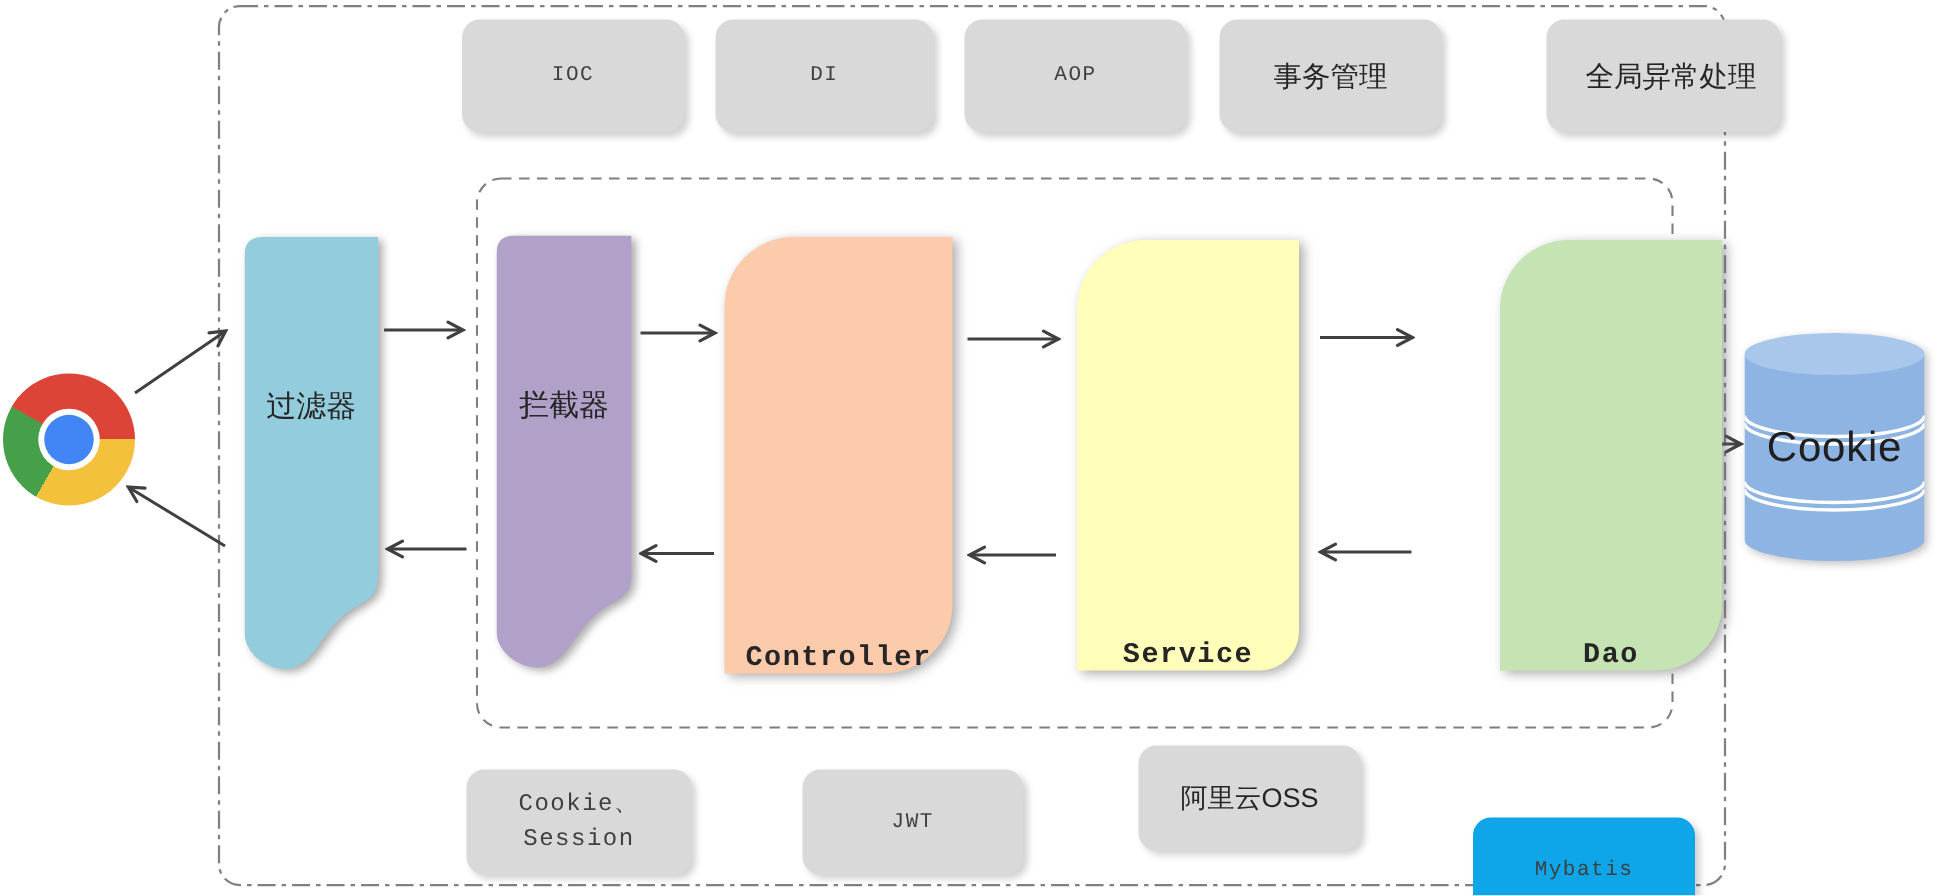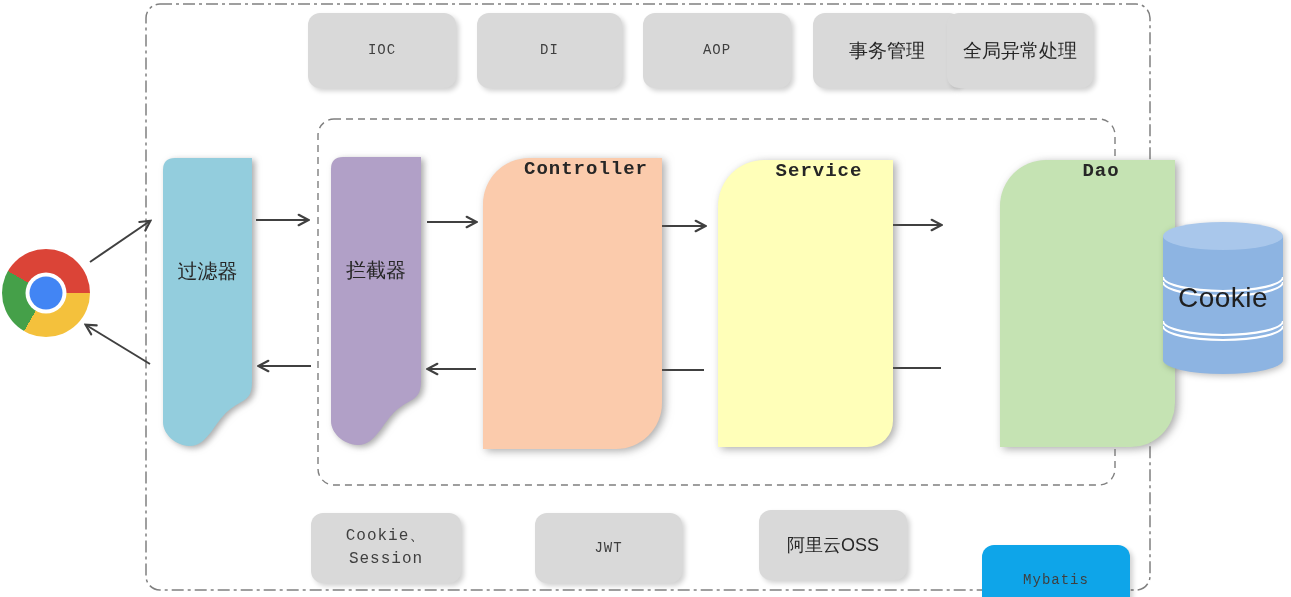--- a/index.html
+++ b/index.html
@@ -21,23 +21,22 @@
   .gbox .cjk{font-size:19px;color:#262626;}
 
   
   .shape{position:absolute;}
   .wave svg{position:absolute;left:0;top:0;width:100%;height:100%;filter:drop-shadow(3px 2px 3px rgba(100,100,100,0.55));}
   .wave-label{
     position:absolute;left:0;top:39%;width:100%;transform:translateY(-50%);
     text-align:center;font-size:20px;color:#262626;
   }
   .dshape{
-    position:absolute;display:flex;align-items:flex-start;justify-content:center;
+    position:absolute;display:flex;align-items:flex-end;justify-content:center;
     filter:drop-shadow(3px 2px 4px rgba(100,100,100,0.55));
-    padding-left:27px;
   }
   .dshape .dlabel{
     font-family:"Liberation Mono","DejaVu Sans Mono",monospace;
     font-weight:bold;font-size:19px;letter-spacing:1px;color:#262626;
   }
 
   
   .chrome{position:absolute;left:2px;top:249px;width:88px;height:88px;}
   .chrome-disc{
     position:absolute;inset:0;border-radius:50%;
@@ -93,21 +92,21 @@
   </div>
   <div class="gbox" style="left: 477px; top: 13px; width: 145px; background: rgb(217, 217, 217);">
     <span class="mono">DI</span>
   </div>
   <div class="gbox" style="left: 643px; top: 13px; width: 148px; background: rgb(217, 217, 217);">
     <span class="mono">AOP</span>
   </div>
   <div class="gbox" style="left: 813px; top: 13px; width: 148px; background: rgb(217, 217, 217);">
     <span class="cjk">事务管理</span>
   </div>
-  <div class="gbox" style="left: 947px; top: 13px; width: 146px; background: rgb(217, 217, 217);">
+  <div class="gbox" style="left: 1031px; top: 13px; width: 146px; background: rgb(217, 217, 217); padding-left: 10px;">
     <span class="cjk">全局异常处理</span>
   </div>
 
   <div class="chrome">
     <div class="chrome-disc"></div>
     <div class="chrome-hub"></div>
     <div class="chrome-pupil"></div>
   </div>
 
   <div class="shape wave" style="left:163px;top:158px;width:89px;height:290px">
@@ -148,20 +147,20 @@
     <div class="db-label">Cookie</div>
   </div>
 
   <div class="gbox bottom" style="left: 311px; top: 513px; width: 150px; background: rgb(217, 217, 217);">
     <span class="mono" style="font-size:16px">Cookie、
 Session</span>
   </div>
   <div class="gbox bottom" style="left: 535px; top: 513px; width: 147px; background: rgb(217, 217, 217);">
     <span class="mono">JWT</span>
   </div>
-  <div class="gbox bottom" style="left: 759px; top: 510px; width: 148px; background: rgb(217, 217, 217);">
+  <div class="gbox bottom" style="left: 759px; top: 497px; width: 148px; background: rgb(217, 217, 217);">
     <span class="cjk" style="font-size:18px">阿里云OSS</span>
   </div>
   <div class="gbox bottom" style="left: 982px; top: 530px; width: 148px; background: #0ea5e9; margin-top: 15px;">
     <span class="mono">Mybatis</span>
   </div>
 
 </div>
 
 </body></html>

